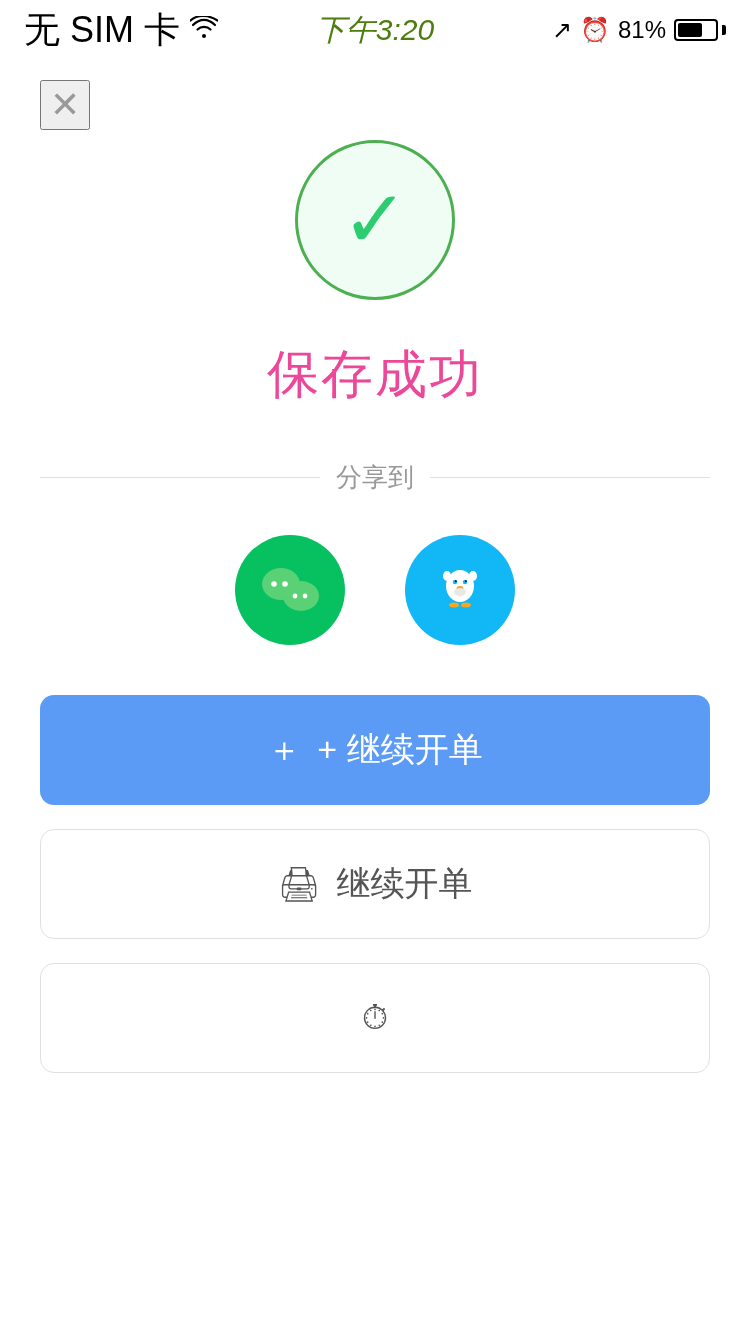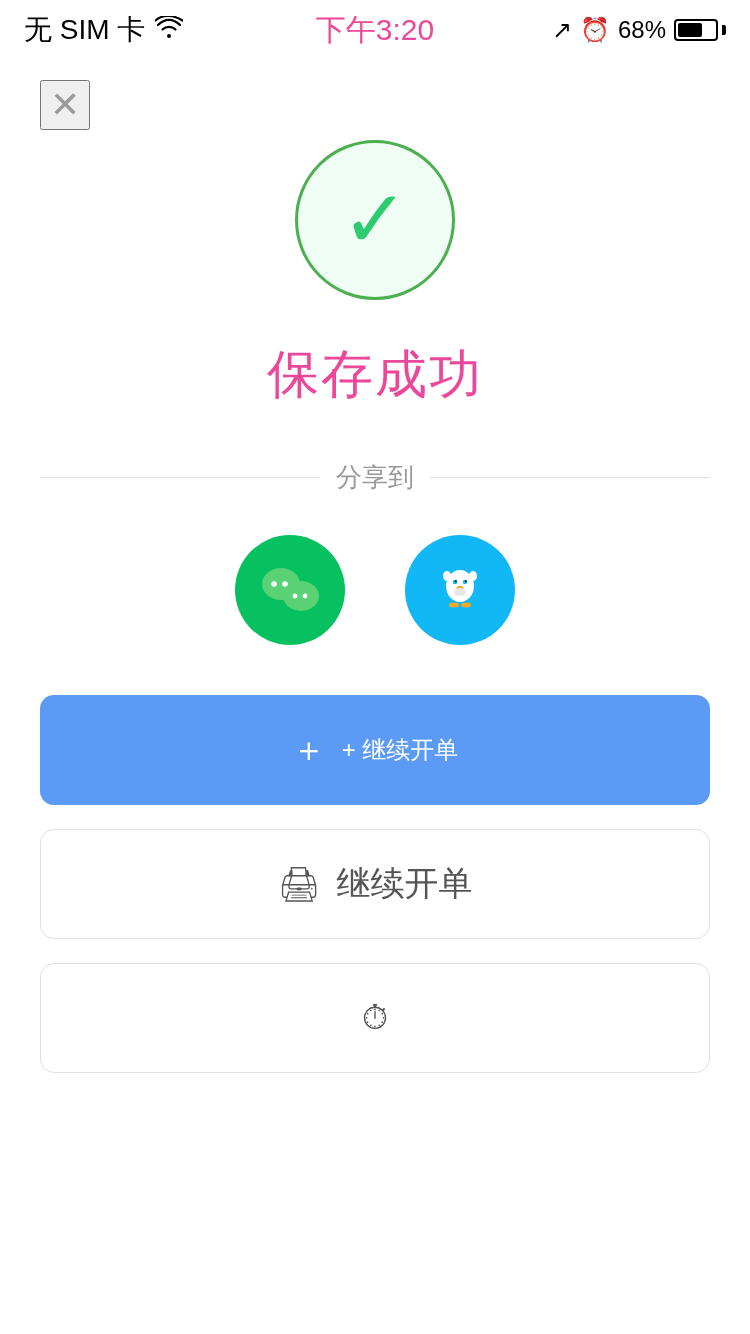--- a/index.html
+++ b/index.html
@@ -26,36 +26,37 @@
       display: flex;
       align-items: center;
       justify-content: space-between;
       padding: 0 24px;
     }
 
     .status-left {
       display: flex;
       align-items: center;
       gap: 10px;
-      font-size: 28px;
+      font-size: 36px;
       color: #000;
       font-weight: 400;
     }
 
     .wifi-icon {
       font-size: 24px;
     }
 
     .status-center {
       font-size: 30px;
       font-weight: 500;
-      color: #ec4899;
+      color: #4d7c0f;
       position: absolute;
       left: 50%;
       transform: translateX(-50%);
+      font-style: italic;
     }
 
     .status-right {
       display: flex;
       align-items: center;
       gap: 8px;
       font-size: 24px;
       color: #000;
     }
 
@@ -260,21 +261,21 @@
         <path d="M7.5 13.5C9.2 11.8 11.5 10.8 14 10.8s4.8 1 6.5 2.7" stroke="#000" stroke-width="2.2" stroke-linecap="round" fill="none"></path>
         <path d="M3 9C6.2 5.8 10.9 3.8 14 3.8s7.8 2 11 5.2" stroke="#000" stroke-width="2.2" stroke-linecap="round" fill="none"></path>
         <path d="M0.5 4.5C4.5 0.7 9.2 -0.2 14 0c4.8 0.2 9.5 2 13.5 4.5" stroke="#000" stroke-width="2.2" stroke-linecap="round" fill="none"></path>
       </svg>
     </span>
   </div>
   <div class="status-center">下午3:20</div>
   <div class="status-right">
     <span>↗</span>
     <span>⏰</span>
-    <span>68%</span>
+    <span>81%</span>
     <span class="battery-icon">
       <span class="battery-body">
         <span class="battery-fill"></span>
       </span>
       <span class="battery-tip"></span>
     </span>
   </div>
 </div>
 
 <div class="main-content">
@@ -334,21 +335,21 @@
           <ellipse cx="41" cy="14" rx="4" ry="5" fill="white"></ellipse>
         </svg>
       </button>
     </div>
   </div>
 
   <div class="action-buttons">
 
     <button class="btn btn-primary">
       <span class="btn-icon">＋</span>
-      <span style="font-size:24px;">+ 继续开单</span>
+      <span style="font-size:34px;">+ 继续开单</span>
     </button>
 
     <button class="btn btn-secondary">
       <span class="btn-icon">🖨</span>
       <span>继续开单</span>
     </button>
 
     <button class="btn btn-secondary">
       <span class="btn-icon">⏱</span>
     </button>

